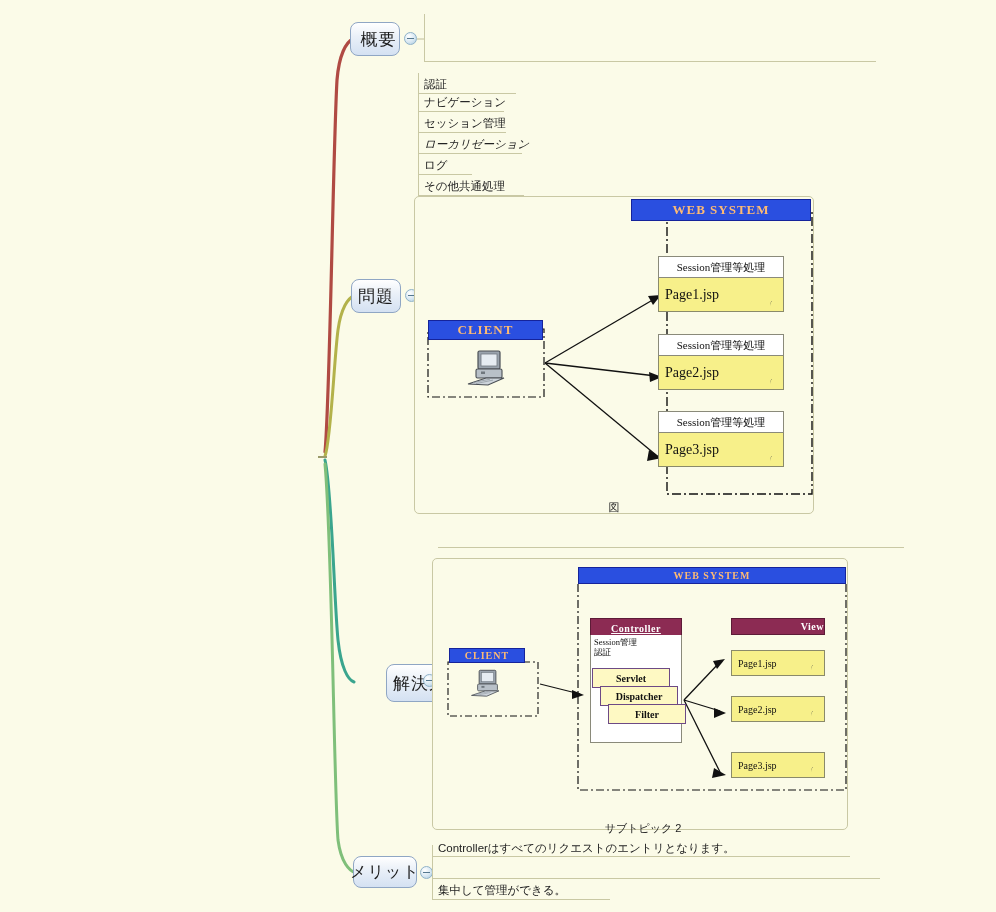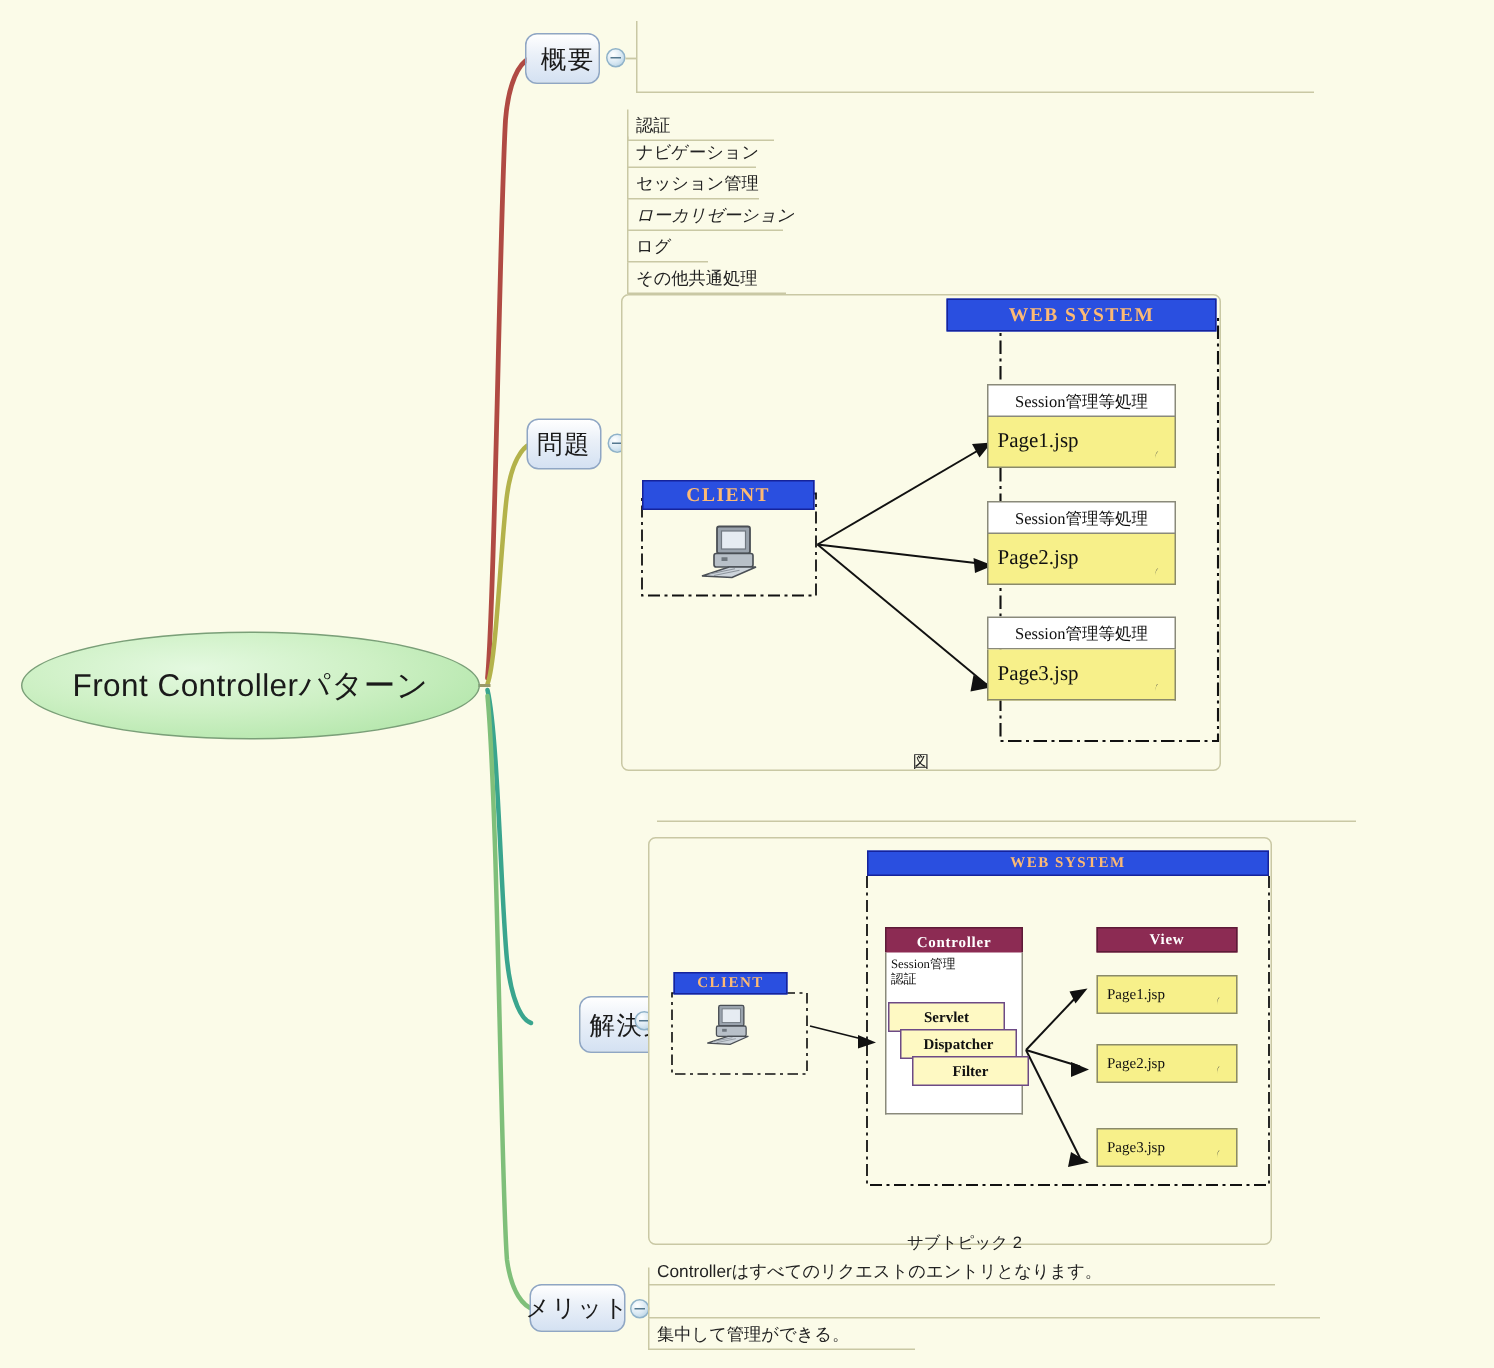--- a/index.html
+++ b/index.html
@@ -239,23 +239,20 @@
 
     <path d="M325 456 C 331 440, 334 360, 338 330 C 341 308, 348 298, 354 296" fill="none" stroke="#b3b24a" stroke-width="3.0" stroke-linecap="round"></path>
 
     <path d="M325 460 C 332 490, 334 600, 338 640 C 341 668, 348 680, 354 682" fill="none" stroke="#3aa58e" stroke-width="3.0" stroke-linecap="round"></path>
 
     <path d="M325 464 C 332 540, 334 790, 338 840 C 341 862, 349 871, 356 873" fill="none" stroke="#7fbf7a" stroke-width="3.0" stroke-linecap="round"></path>
 
     <line x1="318" y1="457" x2="327" y2="457" stroke="#9a9a6a" stroke-width="2"></line>
   </svg>
 
-  <div class="root-node">
-    <span class="root-label">Front Controllerパターン</span>
-  </div>
 
   <div class="topic-pill" style="left:350px; top:22px; width:50px; height:34px;padding-left:16px;">
     <span>概要</span>
   </div>
   <div class="toggle" style="left:404px; top:32px;"></div>
 
   <svg style="position:absolute;left:0;top:0;width:996px;height:912px;pointer-events:none;">
     <line x1="417" y1="39" x2="424" y2="39" stroke="#c9c8a4" stroke-width="1.2"></line>
   </svg>
 
@@ -387,36 +384,36 @@
   <svg class="pc-icon" style="left:468px; top:668px; width:36px; height:32px;" viewBox="0 0 46 42">
     <rect x="14" y="3" width="22" height="18" rx="1.5" fill="#9aa3ad" stroke="#4a4f55" stroke-width="1.2"></rect>
     <rect x="17" y="6" width="16" height="12" fill="#e6ecf2" stroke="#707880" stroke-width="0.8"></rect>
     <rect x="12" y="21" width="26" height="9" rx="1.5" fill="#b8c0c8" stroke="#4a4f55" stroke-width="1.1"></rect>
     <rect x="17" y="23.5" width="4" height="2.5" fill="#6f777e"></rect>
     <polygon points="4,36 22,30 40,30 24,37" fill="#cdd4db" stroke="#4a4f55" stroke-width="1.1"></polygon>
     <line x1="9" y1="34.6" x2="26" y2="31.2" stroke="#8b939b" stroke-width="0.7"></line>
     <line x1="12" y1="35.6" x2="29" y2="32.1" stroke="#8b939b" stroke-width="0.7"></line>
   </svg>
 
-  <div class="hdr-maroon" style="left:590px; top:618px; width:92px; height:20px; font-size:10px;">
+  <div class="hdr-maroon" style="left:590px; top:618px; width:92px; height:20px; font-size:10px;text-decoration:underline;">
     <span>Controller</span>
   </div>
   <div class="box-ctrl-body" style="left:590px; top:635px; width:92px; height:108px;">Session管理
 認証</div>
   <div class="box-purple" style="left:592px; top:668px; width:78px; height:20px;">
     <span>Servlet</span>
   </div>
   <div class="box-purple" style="left:600px; top:686px; width:78px; height:20px;">
     <span>Dispatcher</span>
   </div>
   <div class="box-purple" style="left:608px; top:704px; width:78px; height:20px;">
     <span>Filter</span>
   </div>
 
-  <div class="hdr-maroon" style="left:731px; top:618px; width:94px; height:17px; font-size:10px;">
+  <div class="hdr-maroon" style="left:731px; top:618px; width:94px; height:17px; font-size:10px;justify-content:flex-end;">
     <span>View</span>
   </div>
 
   <div class="box-yellow standalone" style="left:731px; top:650px; width:94px; height:26px; font-size:10px;">
     <span>Page1.jsp</span>
     <span class="fold"></span>
   </div>
   <div class="box-yellow standalone" style="left:731px; top:696px; width:94px; height:26px; font-size:10px;">
     <span>Page2.jsp</span>
     <span class="fold"></span>

